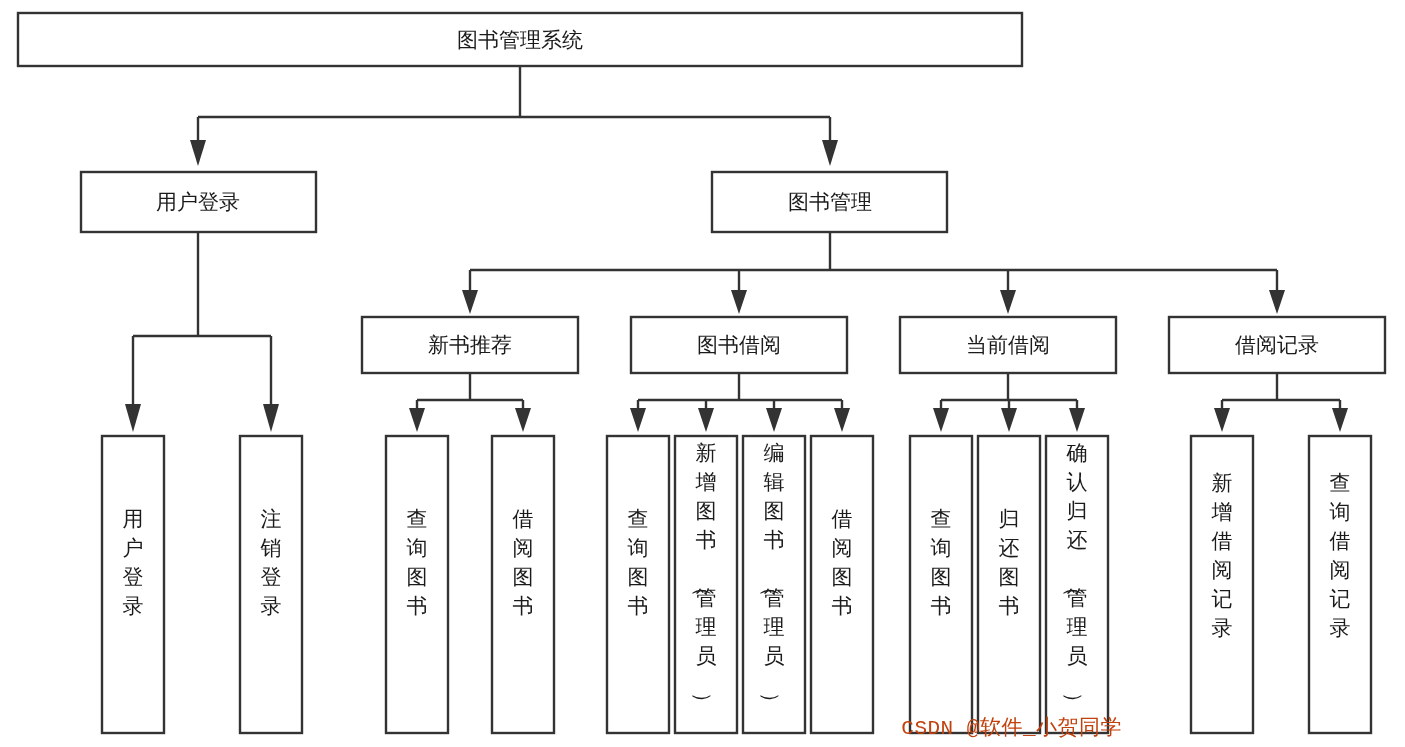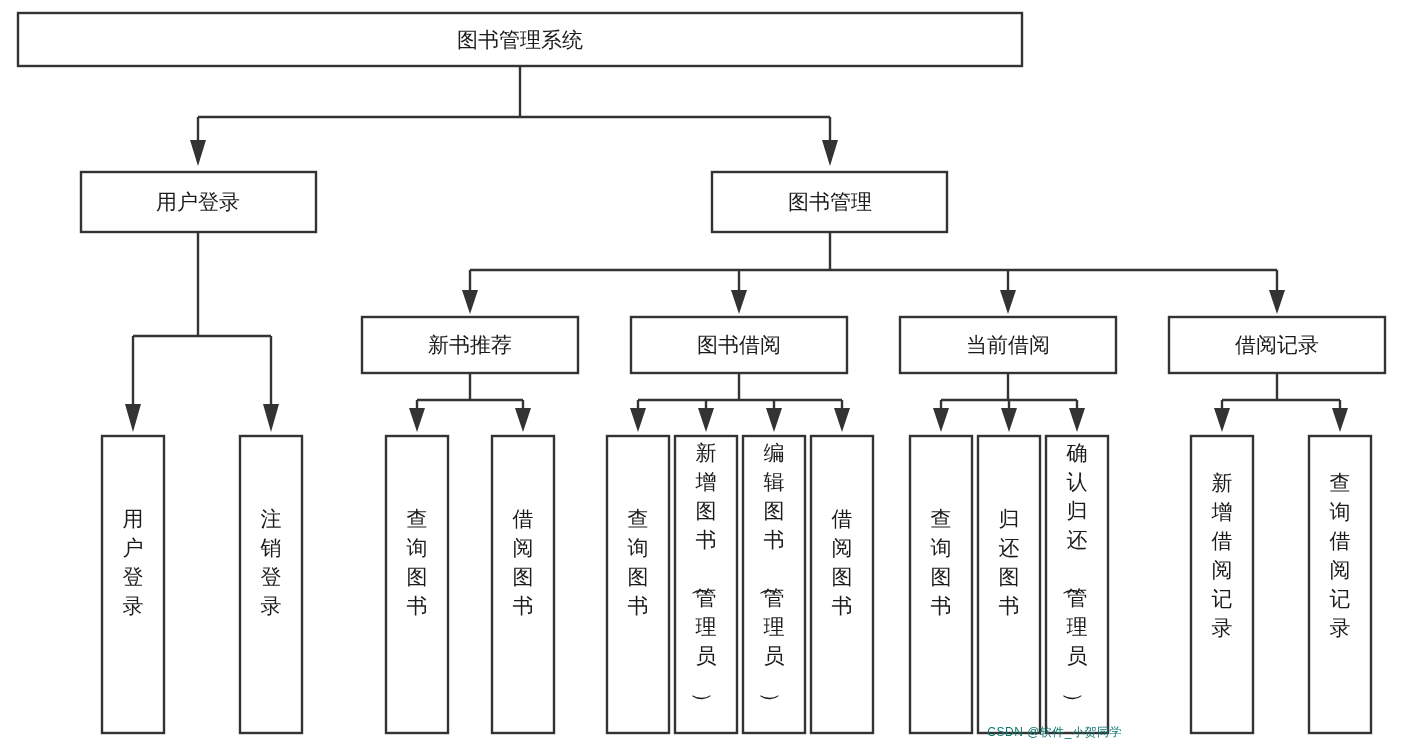--- a/index.html
+++ b/index.html
@@ -51,23 +51,23 @@
     fill: none;
   }
   .arrow-head {
     fill: #333333;
     stroke: none;
   }
   .watermark {
     position: absolute;
     right: 12px;
     bottom: 6px;
-    font-family: Liberation Sans, sans-serif;
-    font-size: 12px;
-    color: #0f766e;
+    font-family: Liberation Mono, monospace;
+    font-size: 21px;
+    color: #c2410c;
     white-space: nowrap;
     letter-spacing: 0.5px;
   }
 </style>
 </head>
 <body>
 
 <div id="diagram-root">
 
   <svg id="flow-svg" viewBox="0 0 1405 747">

